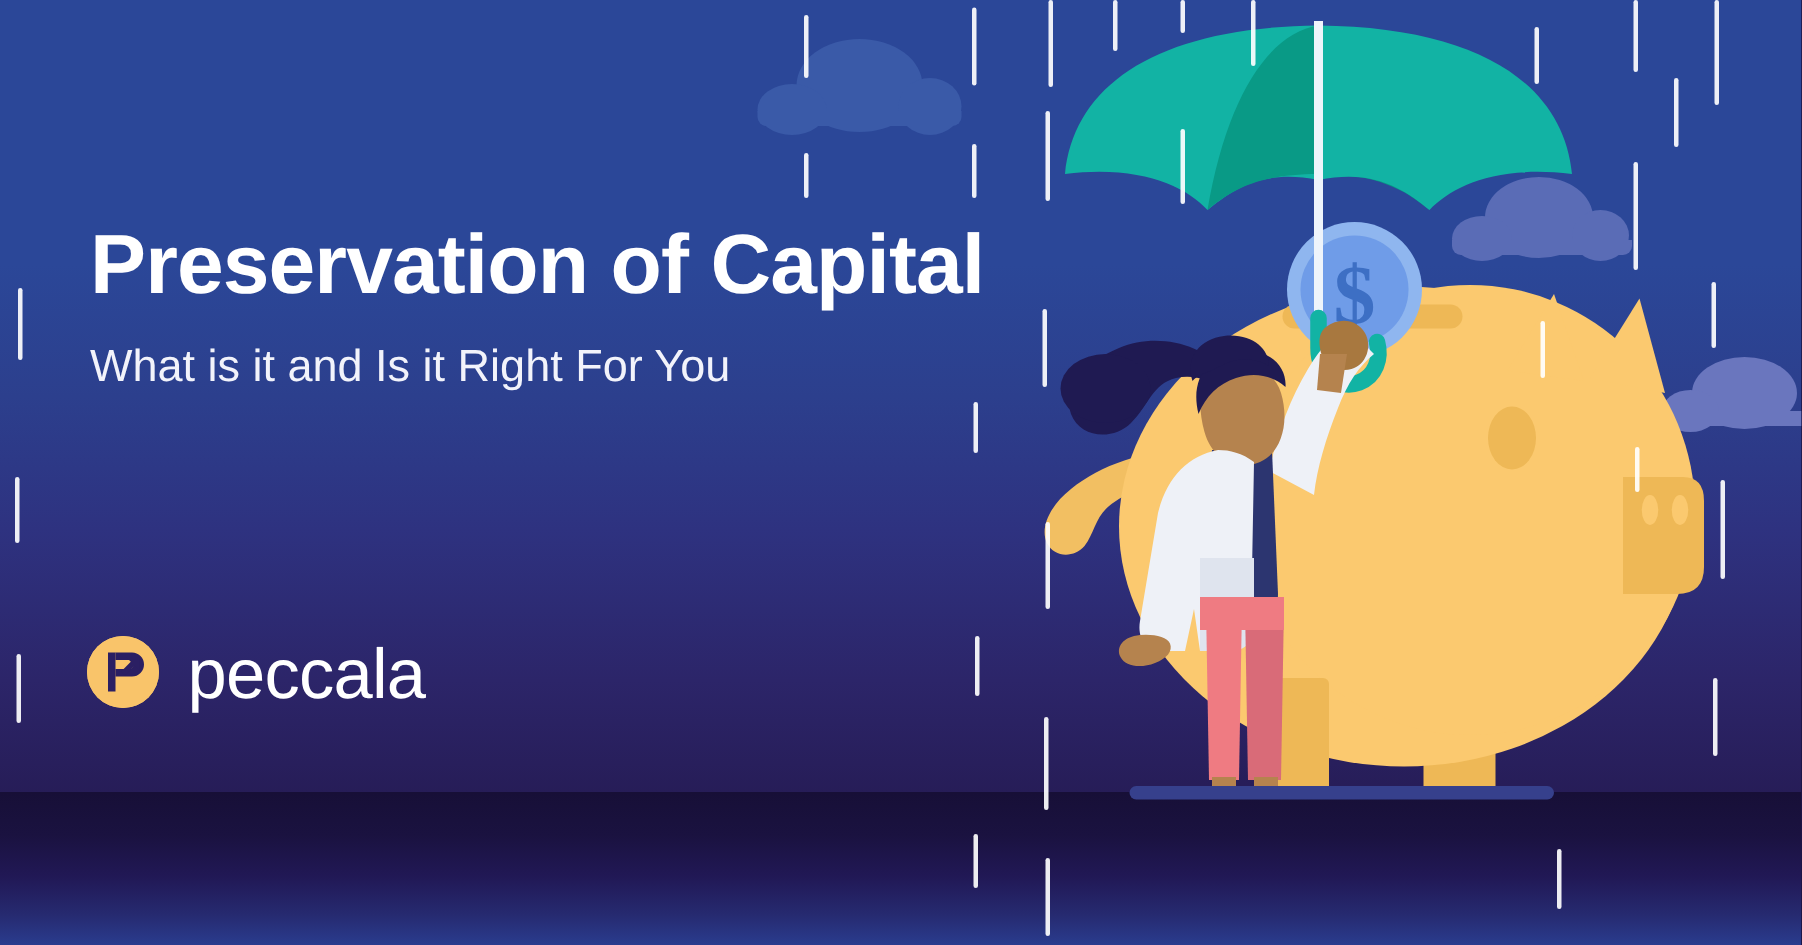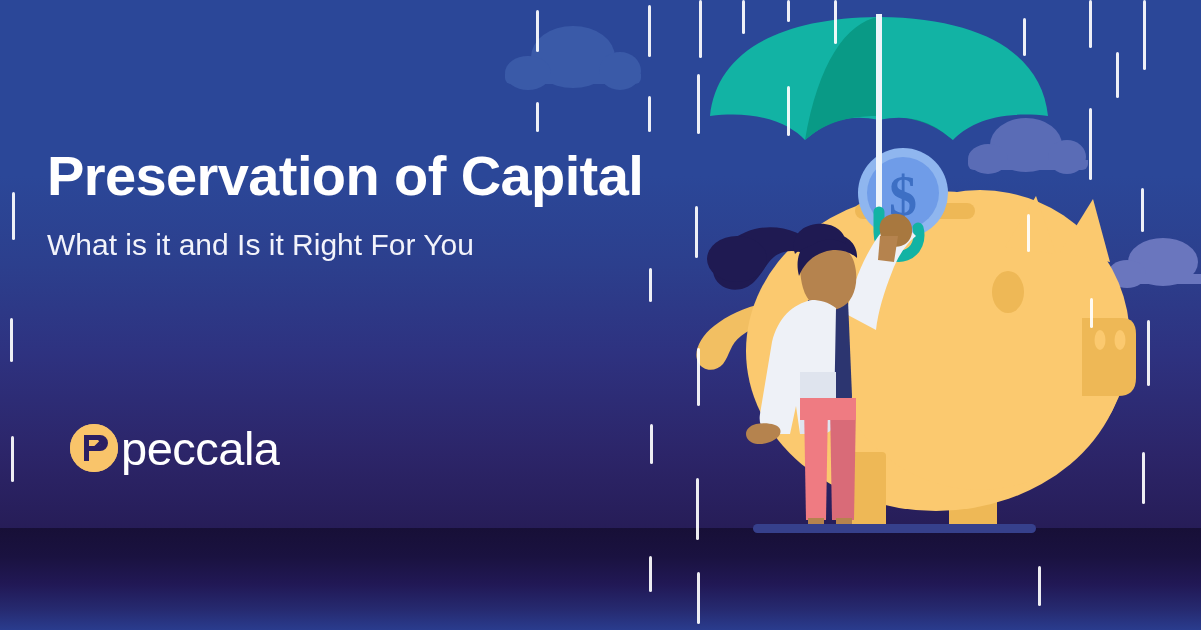--- a/index.html
+++ b/index.html
@@ -76,21 +76,21 @@
     border-radius: 50%;
   }
   .cloud .base {
     position: absolute;
     border-radius: 0 0 6px 6px;
   }
 
   
   .copy {
     position: absolute;
-    left: 47px;
+    left: 60px;
     top: 146px;
     width: 700px;
   }
   .headline {
     margin: 0;
     font-size: 56px;
     line-height: 1.08;
     font-weight: 700;
     letter-spacing: -0.6px;
     color: #ffffff;
@@ -100,25 +100,25 @@
     font-size: 30px;
     line-height: 1.15;
     font-weight: 400;
     letter-spacing: 0px;
     color: #f2f3fb;
   }
 
   
   .logo {
     position: absolute;
-    left: 70px;
+    left: 58px;
     top: 424px;
     display: flex;
     align-items: center;
-    gap: 3px;
+    gap: 19px;
   }
   .logo-mark {
     width: 48px;
     height: 48px;
     flex: 0 0 48px;
     border-radius: 50%;
     background: #f9c46a;
     position: relative;
   }
   .logo-word {

